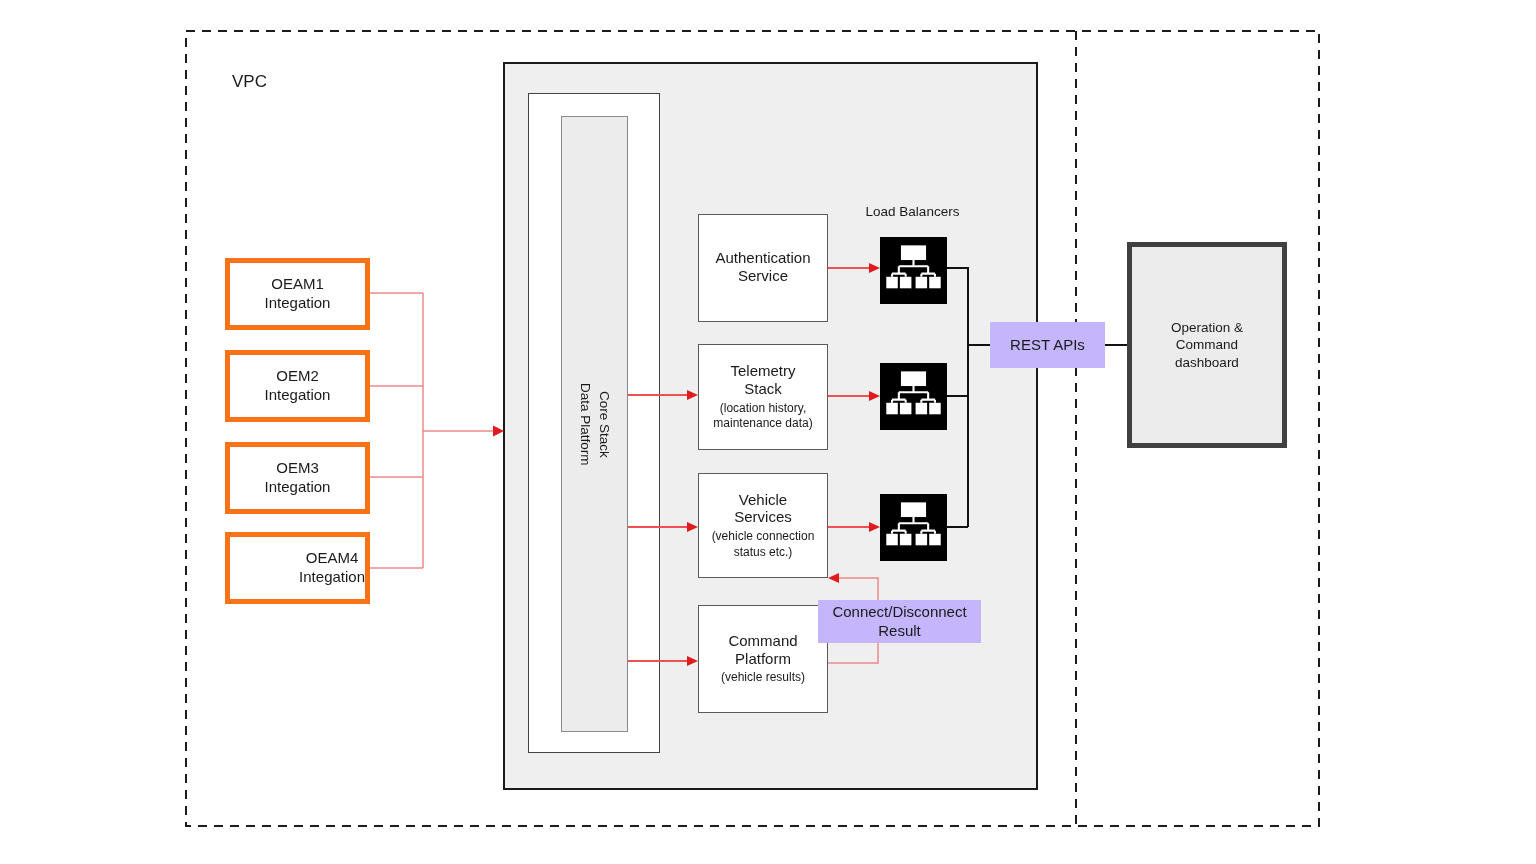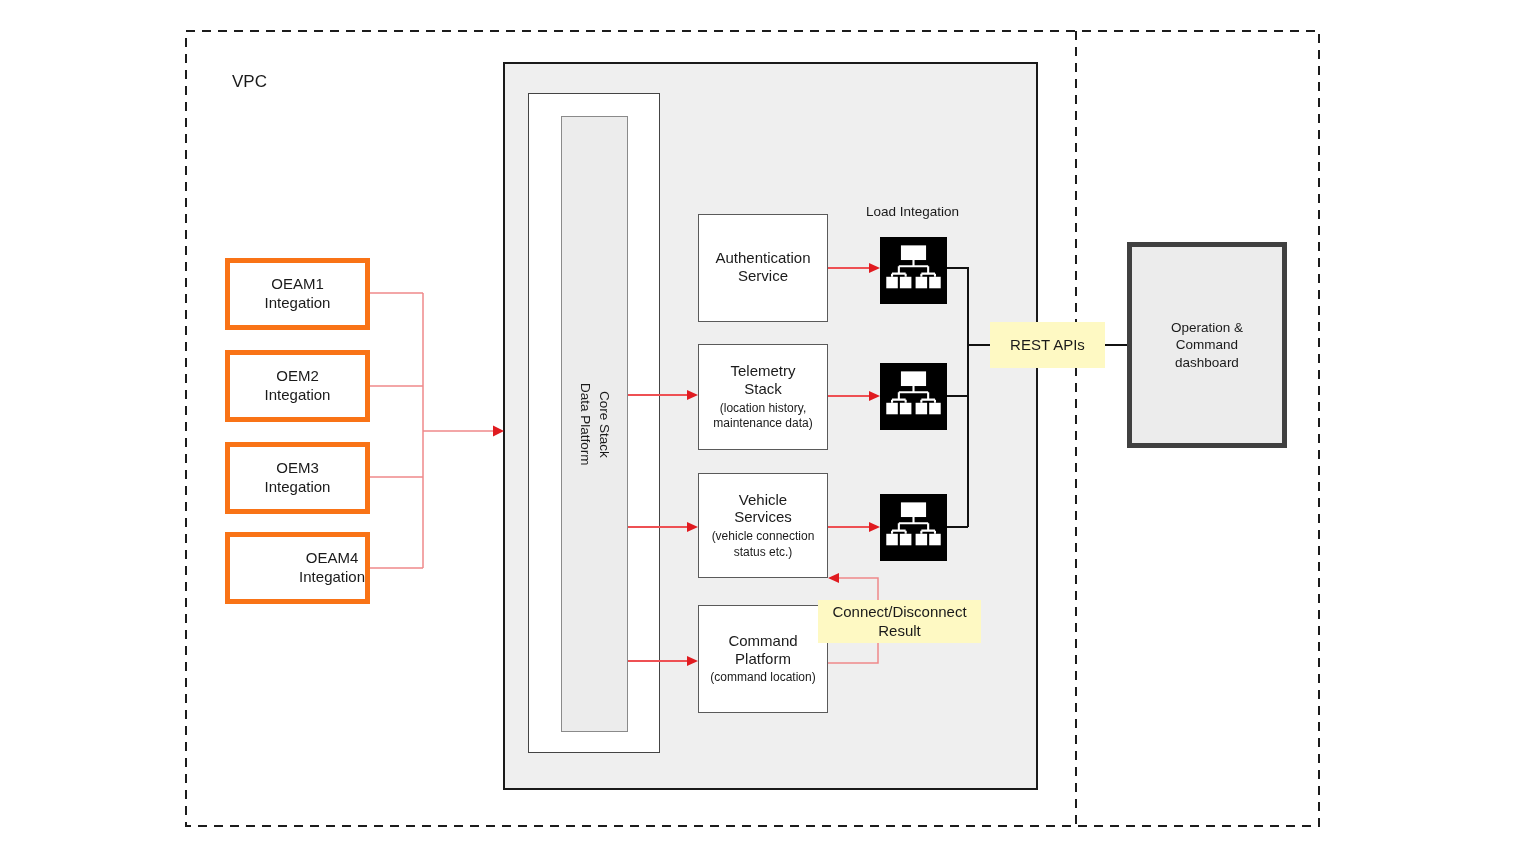--- a/index.html
+++ b/index.html
@@ -10,21 +10,21 @@
   .svc{border:1.5px solid #5a5a5a;flex-direction:column;}
   .pre{white-space:pre-line;}
   .oem-label{font-size:15px;line-height:1.25;}
   .svc-title{font-size:15px;line-height:1.18;}
   .svc-detail{font-size:12px;line-height:1.3;margin-top:3px;}
   .container{position:absolute;background:#efefef;border:2px solid #1a1a1a;box-sizing:border-box;}
   .stack-outer{position:absolute;background:#ffffff;border:1.5px solid #444;box-sizing:border-box;}
   .stack-inner{position:absolute;background:#ececec;border:1px solid #8a8a8a;box-sizing:border-box;
                display:flex;align-items:center;justify-content:center;}
   .vtext{writing-mode:vertical-lr;font-size:13.5px;line-height:1.45;text-align:center;white-space:pre-line;}
-  .float-label{position:absolute;background:#fef9c3;display:flex;align-items:center;justify-content:center;
+  .float-label{position:absolute;background:#c4b5fd;display:flex;align-items:center;justify-content:center;
                text-align:center;font-size:15px;line-height:1.25;}
   .plain-label{position:absolute;font-size:13.5px;text-align:center;}
   .dash-box{position:absolute;background:#ececec;border:5px solid #404040;box-sizing:border-box;
             display:flex;align-items:center;justify-content:center;text-align:center;
             font-size:13.5px;line-height:1.3;}
   .lb{position:absolute;width:67px;height:67px;}
   .lb svg{display:block;width:100%;height:100%;}
   svg.overlay{position:absolute;left:0;top:0;pointer-events:none;}
 </style>
 </head>
@@ -70,21 +70,21 @@
   </div>
   <div class="node svc" style="left:698px;top:473px;width:130px;height:105px;">
     <span class="svc-title pre">Vehicle
 Services</span>
     <span class="svc-detail pre">(vehicle connection
 status etc.)</span>
   </div>
   <div class="node svc" style="left:698px;top:605px;width:130px;height:108px;">
     <span class="svc-title pre">Command
 Platform</span>
-    <span class="svc-detail pre">(command location)</span>
+    <span class="svc-detail pre">(vehicle results)</span>
   </div>
 
   <div class="lb" style="left:880px;top:237px;">
     <svg viewBox="0 0 64 64">
         <rect width="64" height="64" fill="#000"></rect>
       <rect x="20" y="8" width="24" height="14" fill="#fff"></rect>
       <path d="M32 22v6 M18 28h28 M18 28v7 M46 28v7 M11.5 35h13 M39.5 35h13 M11.5 35v3 M24.5 35v3 M39.5 35v3 M52.5 35v3" stroke="#fff" stroke-width="2" fill="none"></path>
       <rect x="6" y="38" width="11" height="11" fill="#fff"></rect>
         <rect x="19" y="38" width="11" height="11" fill="#fff"></rect>
       <rect x="34" y="38" width="11" height="11" fill="#fff"></rect>
@@ -143,20 +143,20 @@
     <polygon points="869,522 880,527 869,532" fill="#e01b20"></polygon>
 
     <path d="M828 663 H878 V578 H839" stroke="#f0898b" stroke-width="1.5" fill="none"></path>
     <polygon points="839,573 828,578 839,583" fill="#e01b20"></polygon>
 
     <path d="M947 268 H968 V527 M947 396 H968 M947 527 H968 M968 345 H990 M1105 345 H1127" stroke="#111111" stroke-width="2" fill="none"></path>
   </svg>
 
   <div class="plain-label" style="left:232px;top:72px;font-size:17px;text-align:left;">VPC</div>
 
-  <div class="plain-label" style="left:845px;top:204px;width:135px;">Load Integation</div>
+  <div class="plain-label" style="left:845px;top:204px;width:135px;">Load Balancers</div>
 
   <div class="float-label" style="left:990px;top:322px;width:115px;height:46px;">REST APIs</div>
 
   <div class="float-label pre" style="left:818px;top:600px;width:163px;height:43px;">Connect/Disconnect
 Result</div>
 
 </div>
 
 </body></html>

